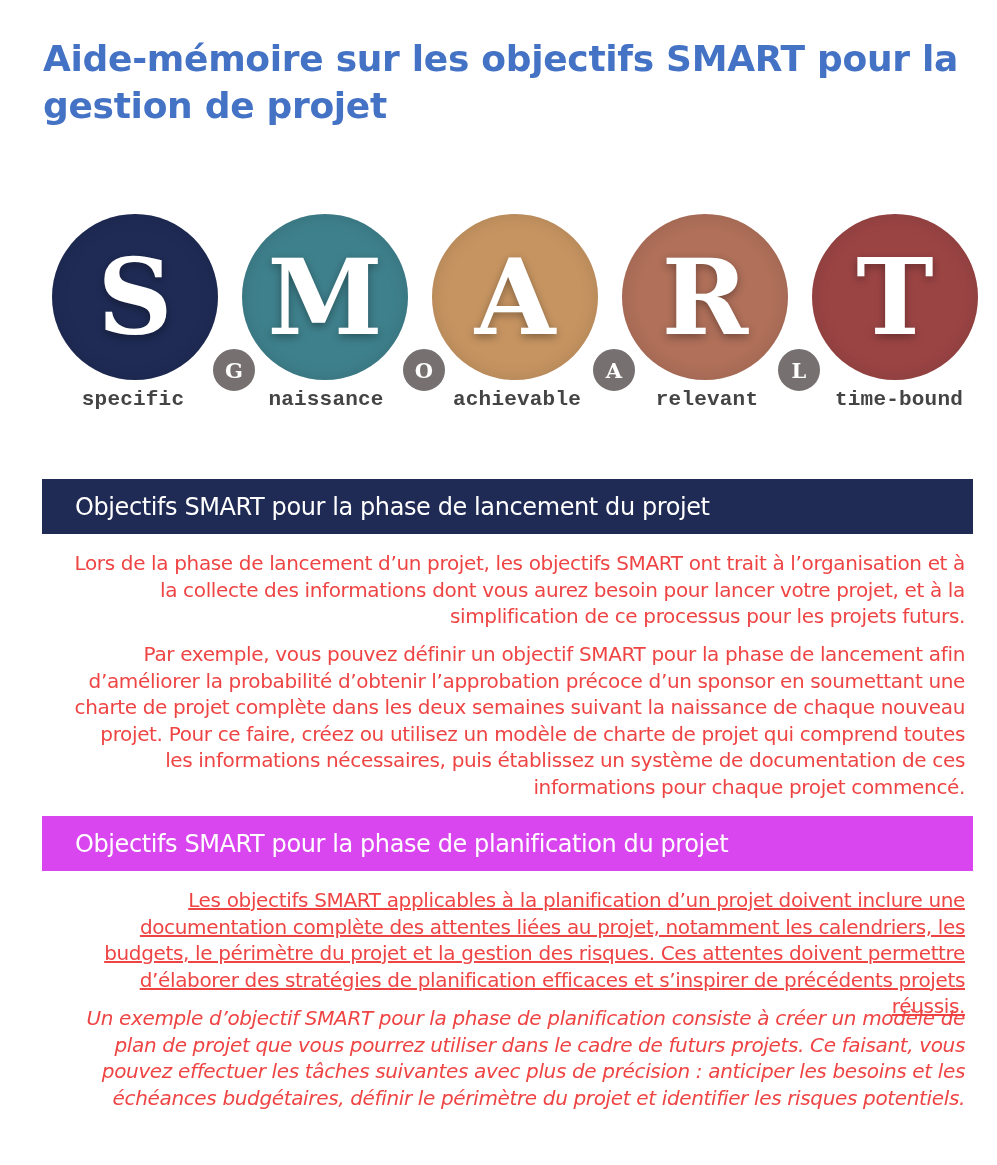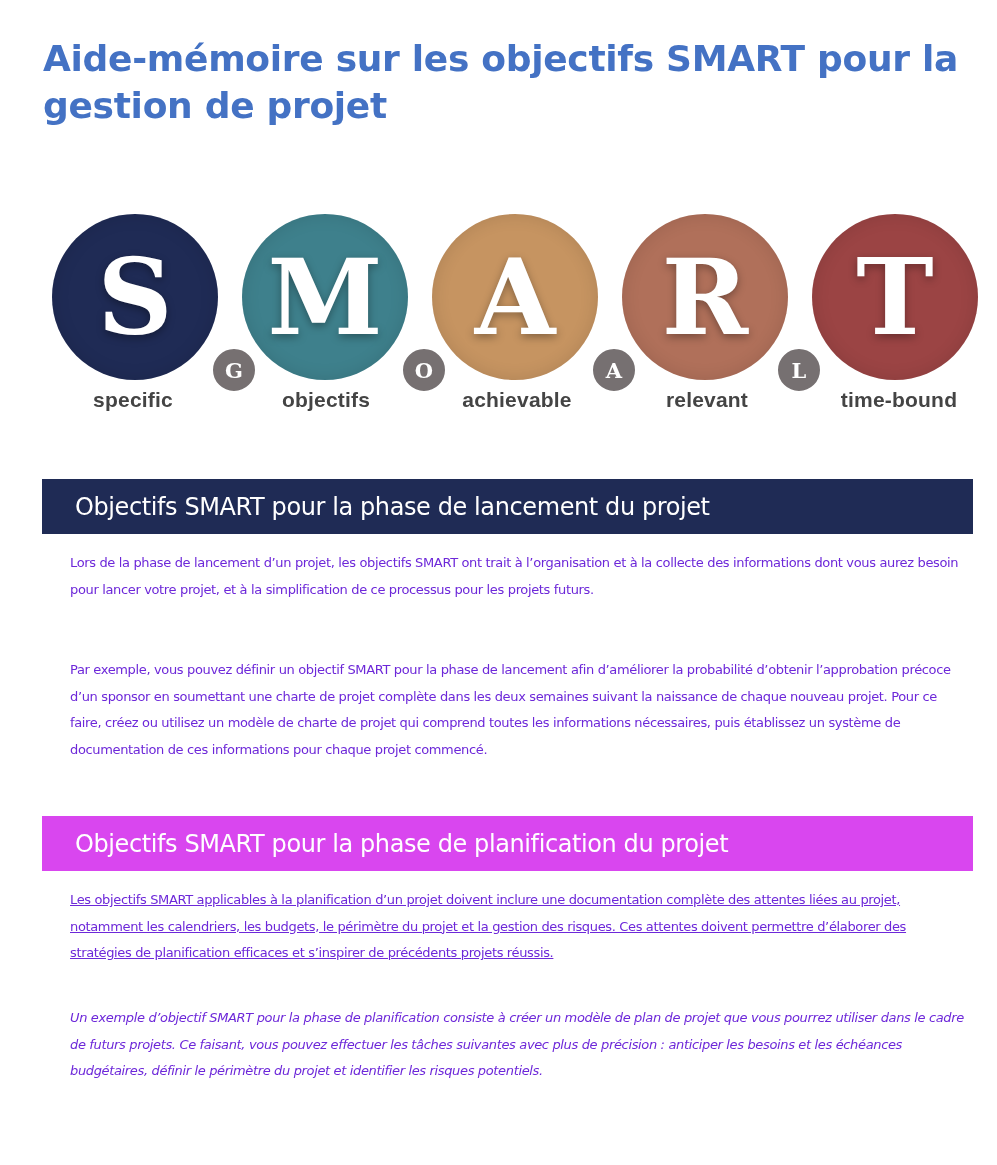--- a/index.html
+++ b/index.html
@@ -31,42 +31,42 @@
     background: #767071; top: 335px;
     display: flex; align-items: center; justify-content: center;
     border: 2px solid #ffffff;
   }
   .small-letter {
     font-family: "DejaVu Serif", serif; font-weight: bold;
     font-size: 21px; color: #ffffff; line-height: 1;
   }
   .word-label {
     position: absolute; top: 376px; width: 190px; text-align: center;
-    font-family: Liberation Sans, sans-serif; font-weight: bold;
+    font-family: Liberation Mono, monospace; font-weight: bold;
     font-size: 21px; color: #444444; letter-spacing: 0.2px;
   }
 
   .section-bar {
     position: absolute; left: 33px; width: 931px; height: 55px;
     display: flex; align-items: center; padding-left: 30px;
   }
   .section-bar span {
     font-family: "DejaVu Sans", sans-serif; font-size: 24px; color: #ffffff;
     letter-spacing: -0.4px; font-weight: normal;
   }
   .bar-1 { top: 470px; }
   .bar-2 { top: 807px; }
 
   .body-text {
     position: absolute; left: 61px; width: 895px;
-    font-family: "DejaVu Sans", sans-serif; font-size: 13px;
-    line-height: 26.5px; color: #6d28d9; letter-spacing: -0.35px;
+    font-family: "DejaVu Sans", sans-serif; font-size: 20px;
+    line-height: 26.5px; color: #ef4444; letter-spacing: -0.35px; text-align: right;
   }
   .p1 { top: 541px; }
-  .p2 { top: 648px; }
+  .p2 { top: 632px; }
   .p3 { top: 878px; text-decoration: underline; }
   .p4 { top: 996px; font-style: italic; }
 </style>
 </head>
 <body>
 
 <h1 class="title">Aide-mémoire sur les objectifs SMART pour la gestion de projet</h1>
 
 <div class="smart-graphic">
 
@@ -93,21 +93,21 @@
     <span class="small-letter">O</span>
   </div>
   <div class="small-circle" style="left:579px;">
     <span class="small-letter">A</span>
   </div>
   <div class="small-circle" style="left:764px;">
     <span class="small-letter">L</span>
   </div>
 
   <div class="word-label" style="left:26px;">specific</div>
-  <div class="word-label" style="left:219px;">objectifs</div>
+  <div class="word-label" style="left:219px;">naissance</div>
   <div class="word-label" style="left:410px;">achievable</div>
   <div class="word-label" style="left:792px;">time-bound</div>
   <div class="word-label" style="left:600px;">relevant</div>
 </div>
 
 <div class="section-bar bar-1" style="background:#1F2B55;">
   <span>Objectifs SMART pour la phase de lancement du projet</span>
 </div>
 <p class="body-text p1">Lors de la phase de lancement d’un projet, les objectifs SMART ont trait à l’organisation et à la collecte des informations dont vous aurez besoin pour lancer votre projet, et à la simplification de ce processus pour les projets futurs.</p>
 <p class="body-text p2">Par exemple, vous pouvez définir un objectif SMART pour la phase de lancement afin d’améliorer la probabilité d’obtenir l’approbation précoce d’un sponsor en soumettant une charte de projet complète dans les deux semaines suivant la naissance de chaque nouveau projet. Pour ce faire, créez ou utilisez un modèle de charte de projet qui comprend toutes les informations nécessaires, puis établissez un système de documentation de ces informations pour chaque projet commencé.</p>

